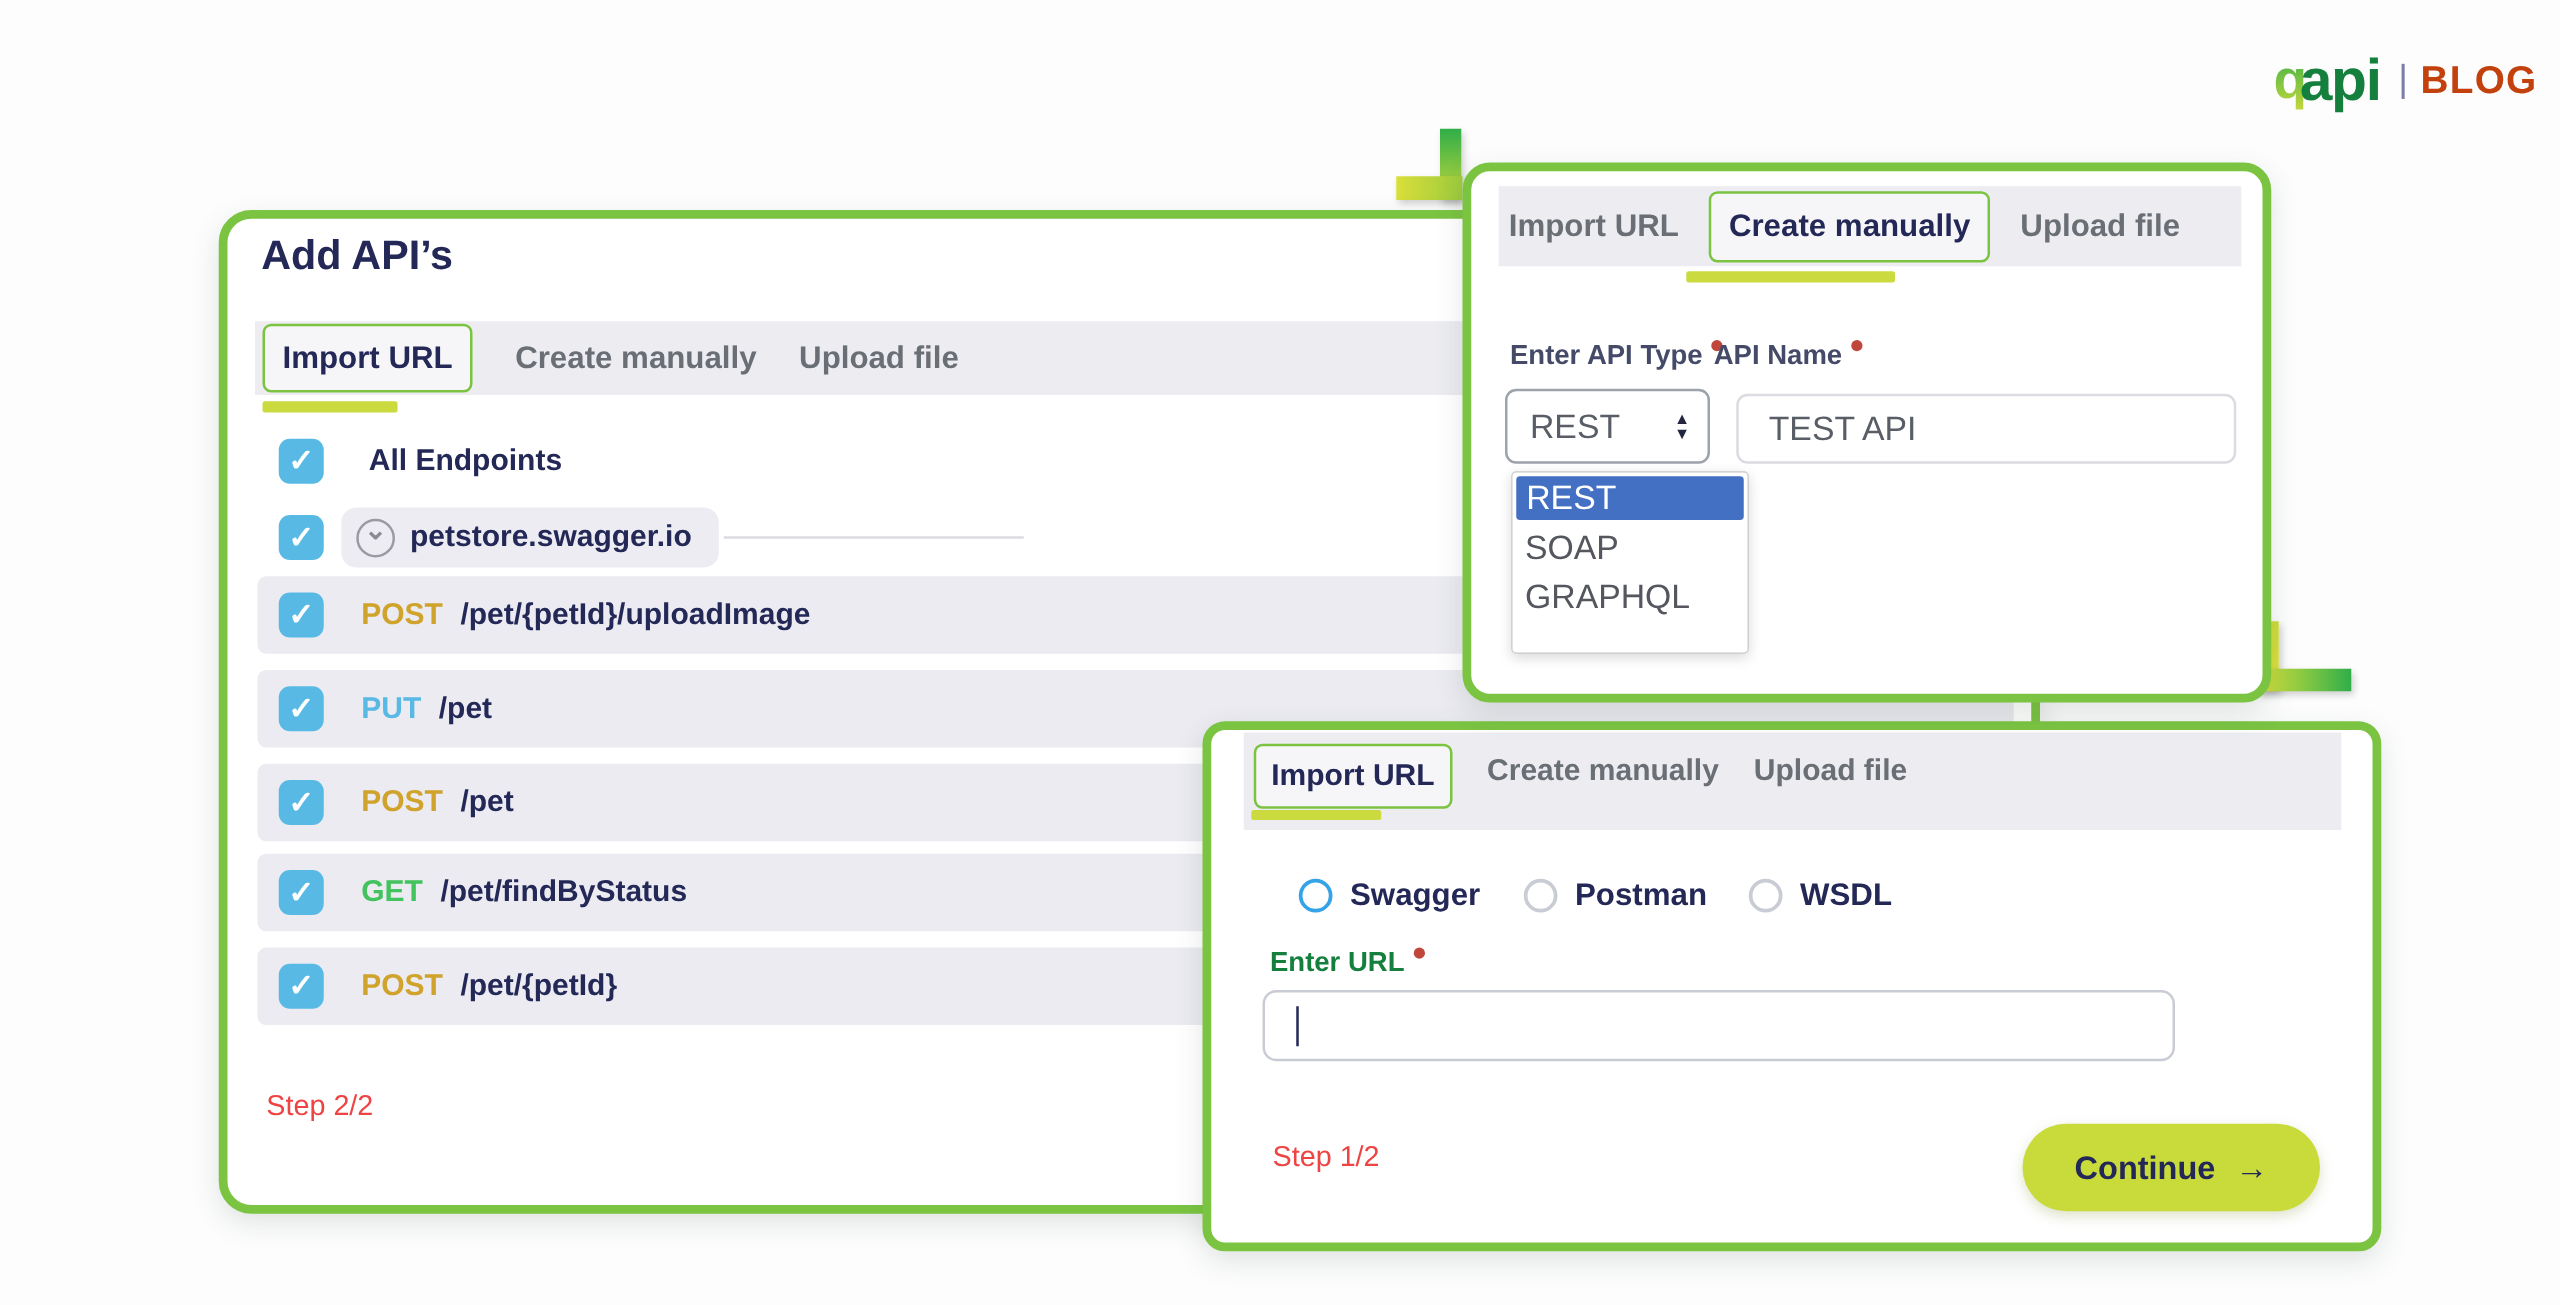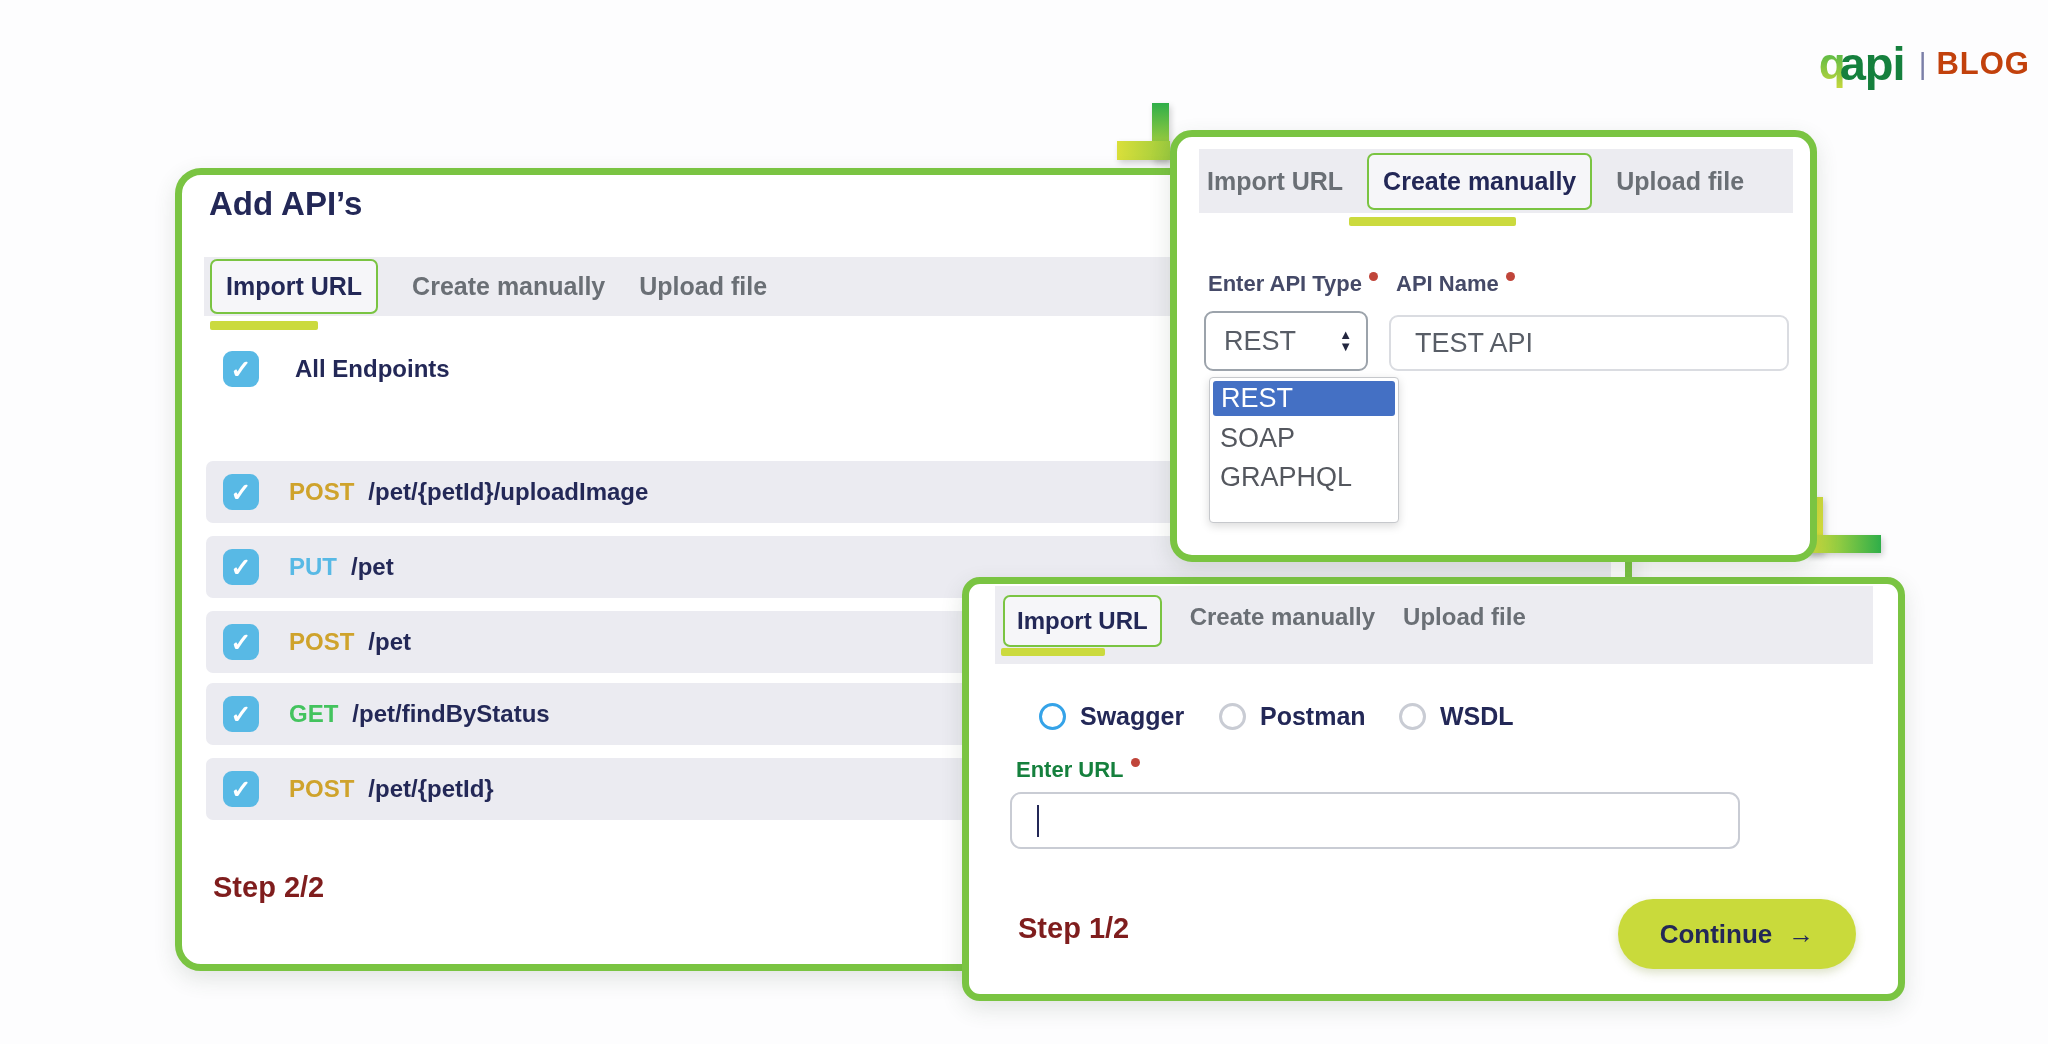--- a/index.html
+++ b/index.html
@@ -65,32 +65,32 @@
   .ep-row { position:absolute; left:24px; width:calc(100% - 38px); height:62px;
             background:#ebebf1; border-radius:7px; display:flex; align-items:center;
             padding-left:17px; gap:30px; }
   .ep-text { font-size:24px; font-weight:800; display:flex; gap:14px;justify-content:space-between; }
   .ep-method {}
   .m-post { color:#cfa32c; }
   .m-put  { color:#58b9e5; }
   .m-get  { color:#43c35e; }
   .ep-path { color:#232857; }
 
-  .step-label { position:absolute; font-size:29px; font-weight:700; color:#7f1d1d; }
+  .step-label { position:absolute; font-size:23px; font-weight:400; color:#ef4444; }
   .pm-step { left:31px; top:696px; }
 
   
   .pc-tabbar { left:22px; top:12px; height:64px; width:594px; gap:24px; padding:0 8px; }
   .pc-tabbar .tab { font-size:25px; }
   .pc-tabbar .tab.active { padding:12px 14px; }
   .pc-underline { left:172px; top:80px; width:167px; height:9px; }
 
   .field-label { position:absolute; font-size:22px; font-weight:700; color:#454a68; }
   .pc-label-type { left:31px; top:134px; }
-  .pc-label-name { left:219px; top:134px; }
+  .pc-label-name { left:194px; top:134px; }
 
   .select-box { position:absolute; left:27px; top:174px; width:164px; height:60px;
                 border:2px solid #9ca3ab; border-radius:9px; background:#fff;
                 display:flex; align-items:center; padding:0 14px 0 18px; }
   .select-value { font-size:27px; color:#585d66; flex:1; }
   .updown { display:flex; flex-direction:column; align-items:center; color:#23263f; }
   .updown::before { content:"▲"; font-size:13px; line-height:12px; }
   .updown::after  { content:"▼"; font-size:13px; line-height:12px; }
 
   .name-input { position:absolute; left:212px; top:178px; width:400px; height:56px;
@@ -158,20 +158,28 @@
       <div class="tab">Create manually</div>
       <div class="tab">Upload file</div>
     </div>
     <div class="tab-underline pm-underline"></div>
 
     <div class="all-row">
       <span class="cb"></span>
       <span class="all-label">All Endpoints</span>
     </div>
 
+    <div class="host-row">
+      <span class="cb"></span>
+      <span class="host-pill">
+        <span class="chev-circle"></span>
+        <span class="host-label">petstore.swagger.io</span>
+      </span>
+      <span class="host-line"></span>
+    </div>
 
     <div class="ep-row" style="top:286px">
       <span class="cb"></span>
       <span class="ep-text">
           <span class="ep-method m-post">POST</span>
           <span class="ep-path">/pet/{petId}/uploadImage</span>
         </span>
     </div>
     <div class="ep-row" style="top:361px">
       <span class="cb"></span>

